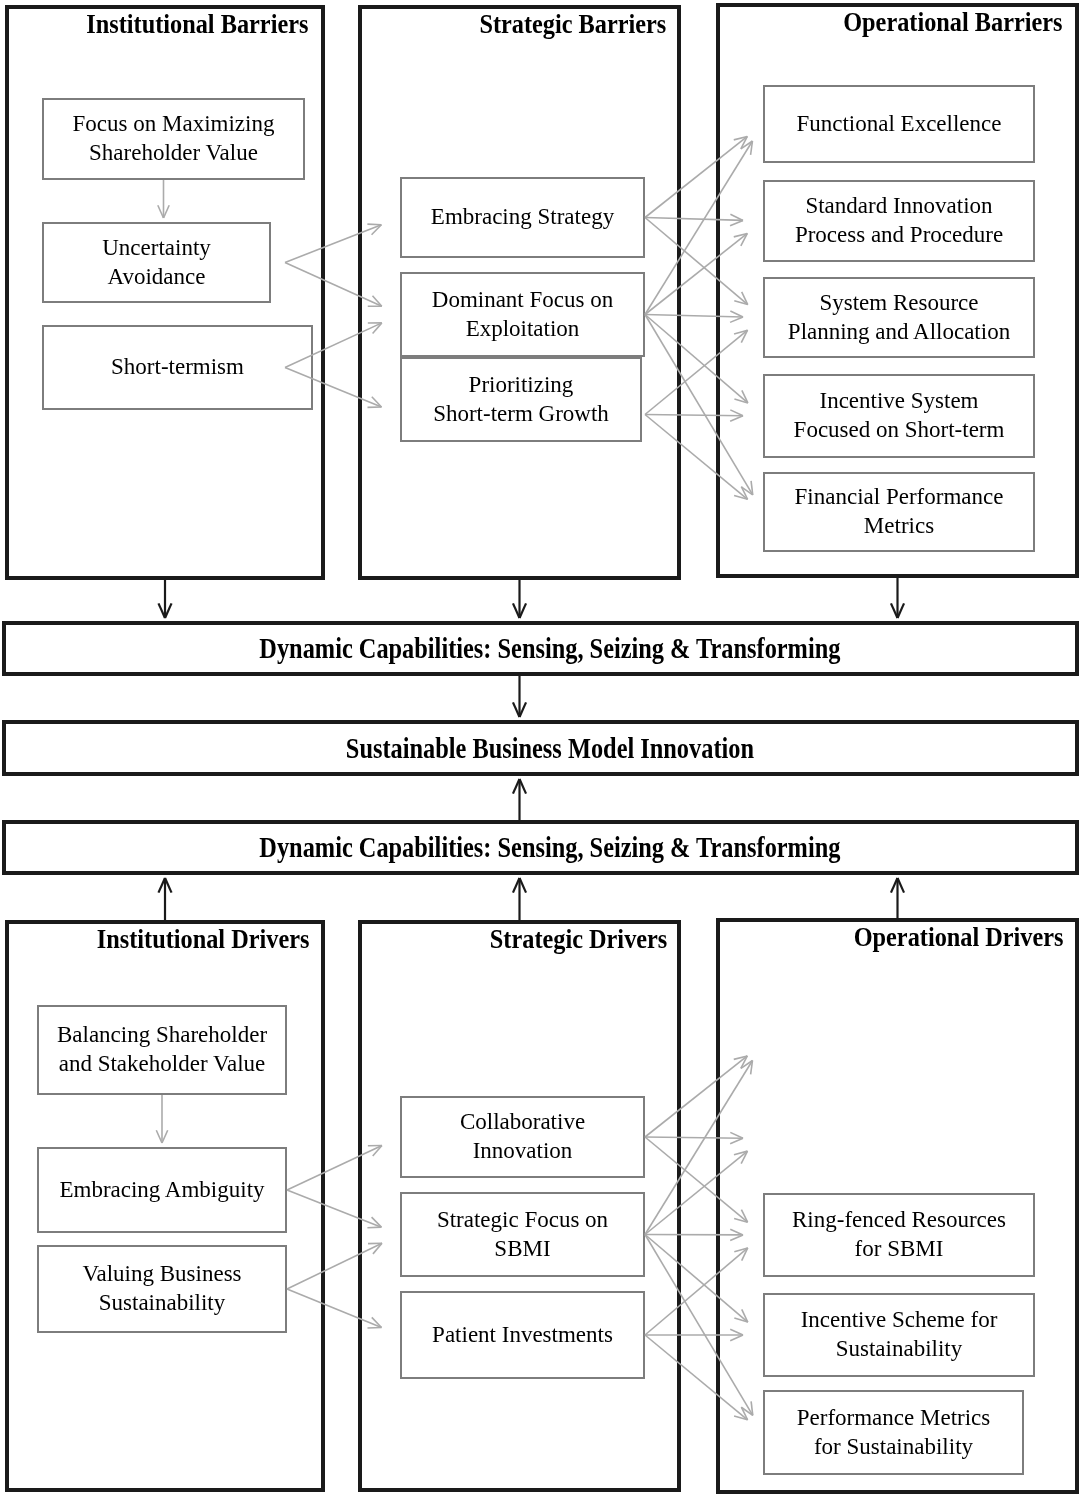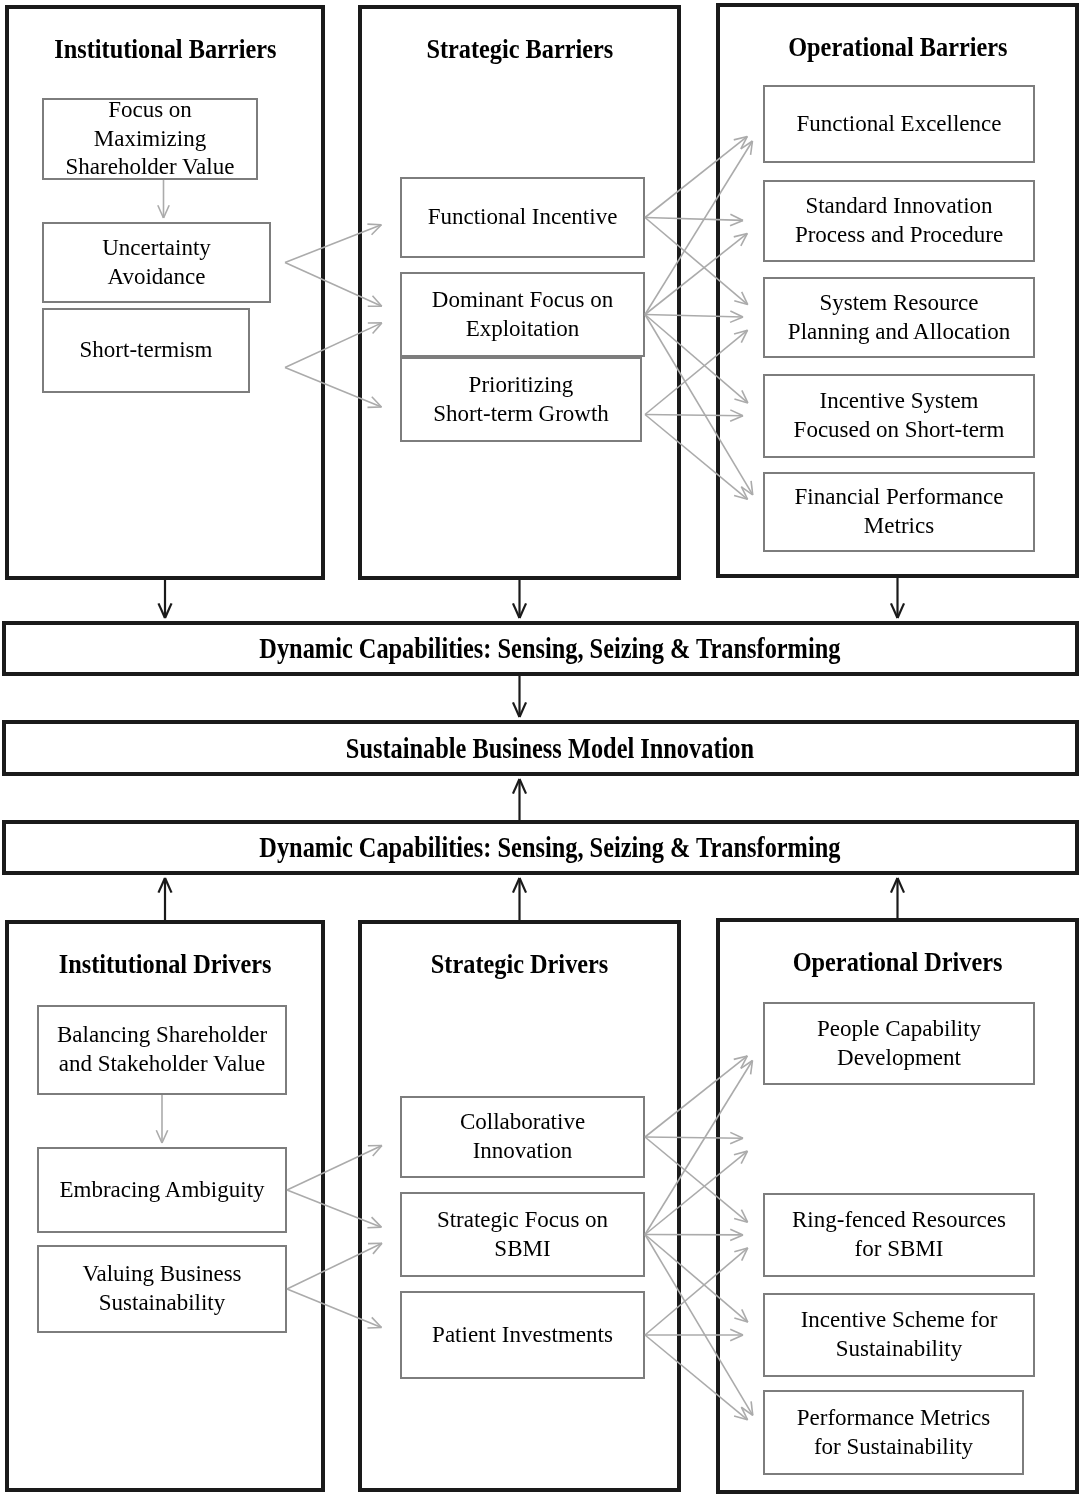--- a/index.html
+++ b/index.html
@@ -6,22 +6,22 @@
   #canvas {
     position:relative; width:1081px; height:1498px; background:#ffffff;
     font-family:"Liberation Serif","DejaVu Serif",serif; color:#000;
     overflow:hidden;
   }
   .panel {
     position:absolute; background:#ffffff; border:4px solid #1a1a1a;
     box-sizing:border-box;
   }
   .panel-title {
-    text-align:center; padding-top:18px; font-weight:bold; font-size:27px;
-    line-height:1.1; white-space:nowrap;margin-top:8px;
+    text-align:right; padding-top:1px; font-weight:bold; font-size:27px;
+    line-height:1.1; white-space:nowrap;
   }
   .condense-title { display:inline-block; transform:scaleX(0.9); transform-origin:center; }
   .node {
     position:absolute; background:#ffffff; border:2px solid #7d7d7d;
     box-sizing:border-box; display:flex; align-items:center; justify-content:center;
     text-align:center; font-size:23px; line-height:1.26; white-space:pre-line;
     padding:2px 8px;
   }
   .band {
     position:absolute; left:2px; width:1077px; background:#ffffff;
@@ -74,27 +74,27 @@
     <div class="panel-title">
       <span class="condense-title">Strategic Drivers</span>
     </div>
   </div>
   <div class="panel" style="left:716px;top:918px;width:363px;height:576px">
     <div class="panel-title">
       <span class="condense-title">Operational Drivers</span>
     </div>
   </div>
 
-  <div class="node" style="left:42px;top:98px;width:216px;height:82px">Focus on Maximizing
+  <div class="node" style="left:42px;top:98px;width:263px;height:82px">Focus on Maximizing
 Shareholder Value</div>
   <div class="node" style="left:42px;top:222px;width:229px;height:81px">Uncertainty
 Avoidance</div>
-  <div class="node" style="left:42px;top:308px;width:208px;height:85px">Short-termism</div>
-
-  <div class="node" style="left:400px;top:177px;width:245px;height:81px">Functional Incentive</div>
+  <div class="node" style="left:42px;top:325px;width:271px;height:85px">Short-termism</div>
+
+  <div class="node" style="left:400px;top:177px;width:245px;height:81px">Embracing Strategy</div>
   <div class="node" style="left:400px;top:272px;width:245px;height:85px">Dominant Focus on
 Exploitation</div>
   <div class="node" style="left:400px;top:357px;width:242px;height:85px">Prioritizing
 Short-term Growth</div>
 
   <div class="node" style="left:763px;top:85px;width:272px;height:78px">Functional Excellence</div>
   <div class="node" style="left:763px;top:180px;width:272px;height:82px">Standard Innovation
 Process and Procedure</div>
   <div class="node" style="left:763px;top:277px;width:272px;height:81px">System Resource
 Planning and Allocation</div>
@@ -108,22 +108,20 @@
   <div class="node" style="left:37px;top:1147px;width:250px;height:86px">Embracing Ambiguity</div>
   <div class="node" style="left:37px;top:1245px;width:250px;height:88px">Valuing Business
 Sustainability</div>
 
   <div class="node" style="left:400px;top:1096px;width:245px;height:82px">Collaborative
 Innovation</div>
   <div class="node" style="left:400px;top:1192px;width:245px;height:85px">Strategic Focus on
 SBMI</div>
   <div class="node" style="left:400px;top:1291px;width:245px;height:88px">Patient Investments</div>
 
-  <div class="node" style="left:763px;top:1002px;width:272px;height:83px">People Capability
-Development</div>
   <div class="node" style="left:763px;top:1193px;width:272px;height:84px">Ring-fenced Resources
 for SBMI</div>
   <div class="node" style="left:763px;top:1293px;width:272px;height:84px">Incentive Scheme for
 Sustainability</div>
   <div class="node" style="left:763px;top:1390px;width:261px;height:85px">Performance Metrics
 for Sustainability</div>
 
   <svg id="wires" width="1081" height="1498" viewBox="0 0 1081 1498">
       <line x1="163.5" y1="180" x2="163.5" y2="218" stroke="#ababab" stroke-width="1.6"></line>
       <line x1="163.5" y1="218" x2="169.208646342834" y2="205.21675483562768" stroke="#ababab" stroke-width="1.6"></line>

